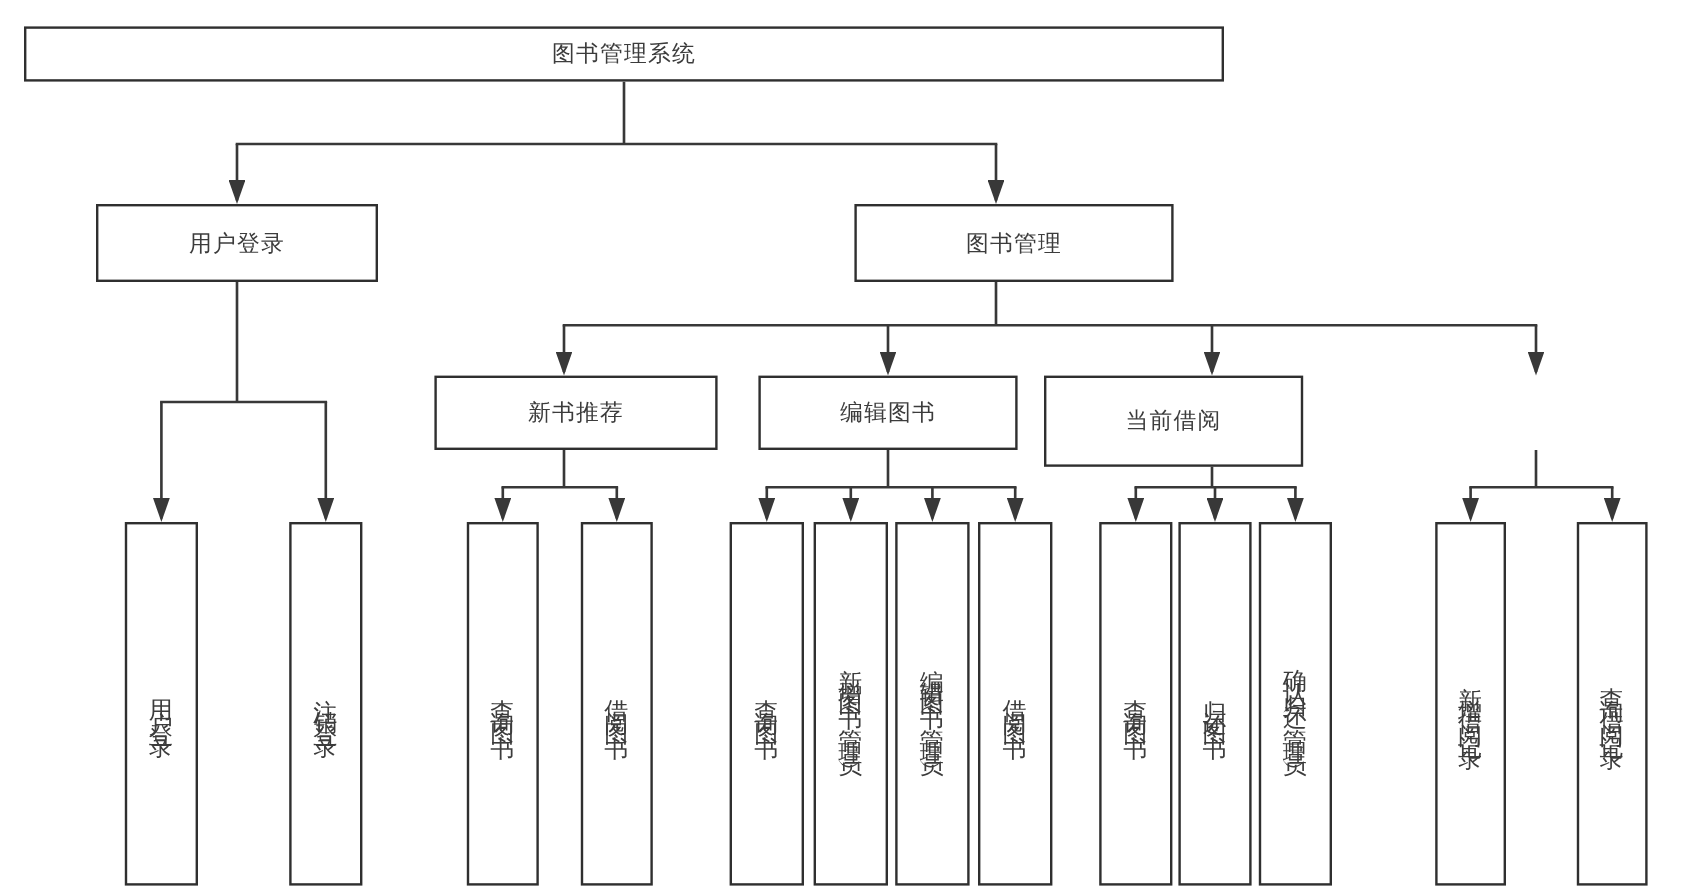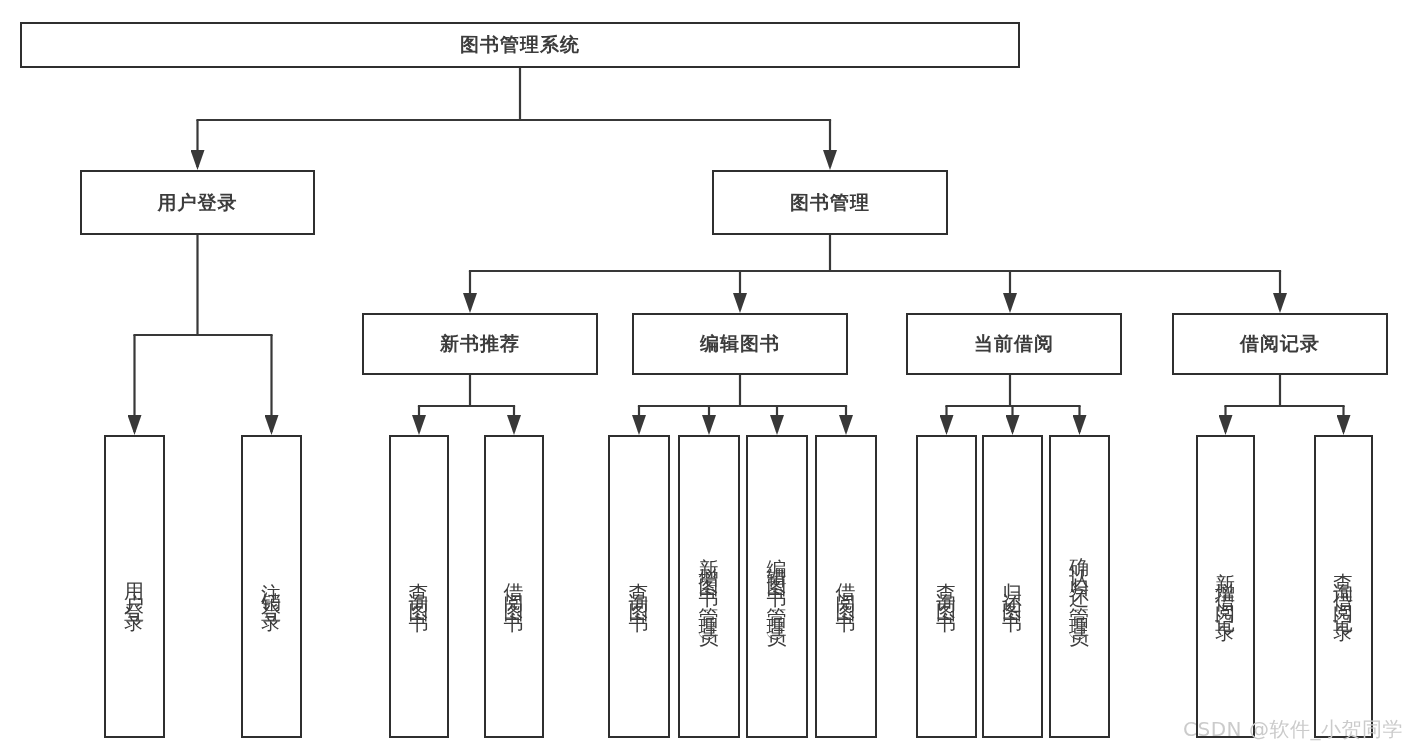--- a/index.html
+++ b/index.html
@@ -8,21 +8,21 @@
     width:1405px;height:747px;
     background:#ffffff;
     font-family:"DejaVu Sans",sans-serif;
     overflow:hidden;
   }
   .wires{position:absolute;left:0;top:0;z-index:1;}
   .hbox{
     position:absolute;z-index:2;box-sizing:border-box;
     border:2.5px solid #2f2f2f;background:#ffffff;
     display:flex;align-items:center;justify-content:center;
-    font-size:19px;color:#3c3c3c;letter-spacing:1px;font-weight:bold;
+    font-size:19px;color:#3c3c3c;letter-spacing:1px;
   }
   .vbox{
     position:absolute;z-index:2;box-sizing:border-box;
     border:2.5px solid #2f2f2f;background:#ffffff;
     display:flex;align-items:center;justify-content:center;
   }
   .vtext{
     writing-mode:vertical-rl;
     font-size:20px;line-height:1;letter-spacing:10px;
     color:#3c3c3c;white-space:nowrap;
@@ -82,35 +82,32 @@
     </g>
   </svg>
 
   <div class="hbox" style="left:20px;top:22px;width:1000px;height:46px">
     <span>图书管理系统</span>
   </div>
 
   <div class="hbox" style="left:80px;top:170px;width:235px;height:65px">
     <span>用户登录</span>
   </div>
-  <div class="hbox" style="left:712px;top:170px;width:236px;height:65px">
+  <div class="hbox" style="left:712px;top:170px;width:266px;height:65px">
     <span>图书管理</span>
   </div>
 
   <div class="hbox" style="left:362px;top:313px;width:236px;height:62px">
     <span>新书推荐</span>
   </div>
   <div class="hbox" style="left:632px;top:313px;width:216px;height:62px">
     <span>编辑图书</span>
   </div>
-  <div class="hbox" style="left:906px;top:313px;width:216px;height:62px">
+  <div class="hbox" style="left:870px;top:313px;width:216px;height:76px">
     <span>当前借阅</span>
-  </div>
-  <div class="hbox" style="left:1172px;top:313px;width:216px;height:62px">
-    <span>借阅记录</span>
   </div>
 
   <div class="vbox" style="left:104px;top:435px;width:61px;height:303px">
     <span class="vtext">用户登录</span>
   </div>
   <div class="vbox" style="left:241px;top:435px;width:61px;height:303px">
     <span class="vtext">注销登录</span>
   </div>
 
   <div class="vbox" style="left:389px;top:435px;width:60px;height:303px">
@@ -143,15 +140,14 @@
     <span class="vtext">确认归还（管理员）</span>
   </div>
 
   <div class="vbox" style="left:1196px;top:435px;width:59px;height:303px">
     <span class="vtext">新增借阅记录</span>
   </div>
   <div class="vbox" style="left:1314px;top:435px;width:59px;height:303px">
     <span class="vtext">查询借阅记录</span>
   </div>
 
-  <div class="watermark">CSDN @软件_小贺同学</div>
 
 </div>
 
 </body></html>

